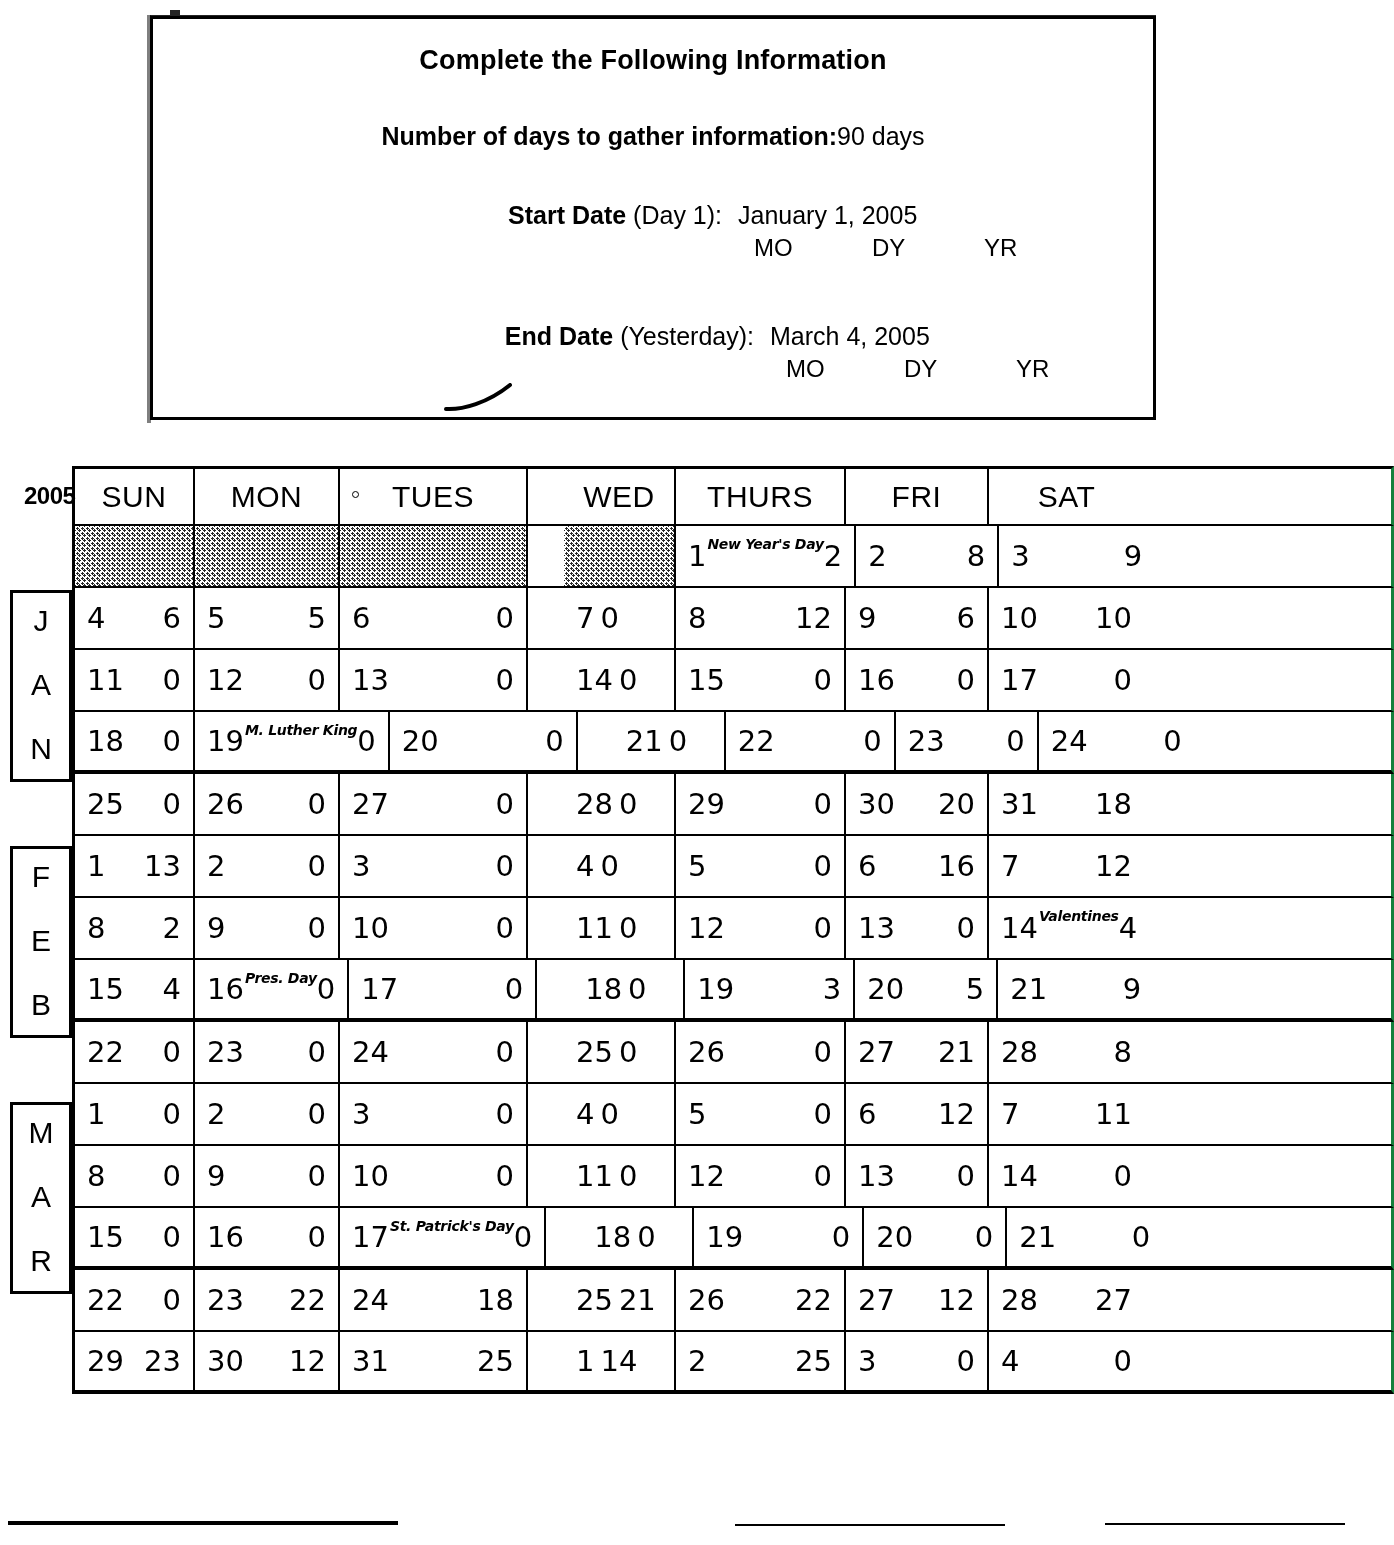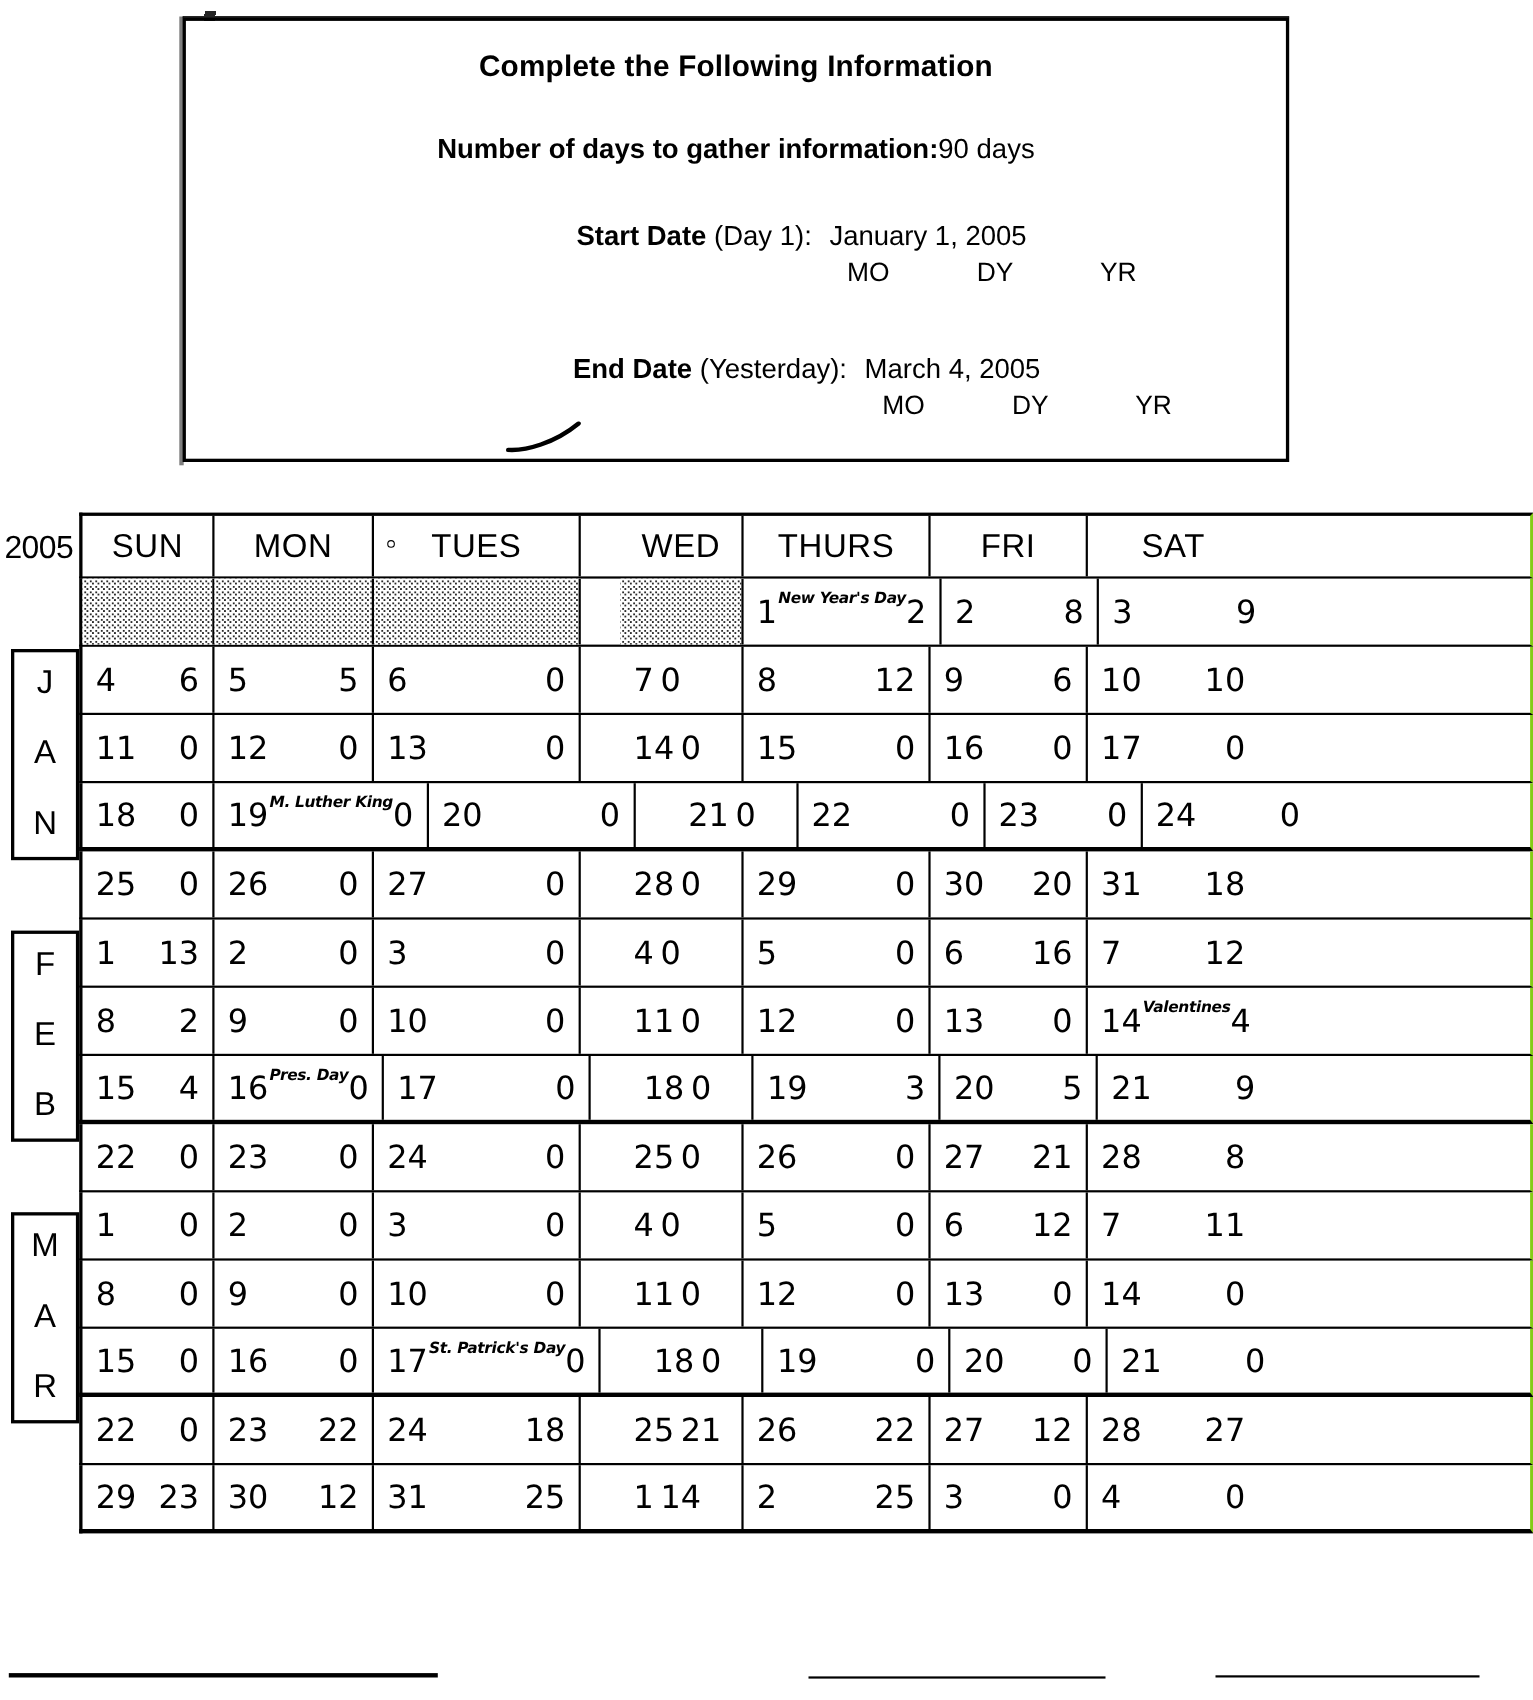--- a/index.html
+++ b/index.html
@@ -9,21 +9,21 @@
     background:#ffffff;
     font-family:"Liberation Sans", sans-serif;
     color:#000;
     position:relative;
     overflow:hidden;
   }
 
   
   #header-box{
     position:absolute;
-    left:166px; top:16px;
+    left:150px; top:16px;
     width:1006px; height:404px;
     border:3px solid #000;
     background:#fff;
     box-sizing:border-box;
   }
   #header-box:before{ 
     content:"";
     position:absolute;
     left:-3px; top:-9px; width:1006px; height:9px;
     background:
@@ -102,21 +102,21 @@
   
   .gutter{
     width:72px;
     flex:0 0 72px;
     position:relative;
   }
   .grid{
     flex:1 1 auto;
     display:flex;
     border-left:3px solid #000;
-    border-right:3px solid #84cc16;
+    border-right:3px solid #15803d;
     box-sizing:border-box;
   }
   .cell{
     box-sizing:border-box;
     border-right:2px solid #000;
     position:relative;
     display:flex;
     align-items:center;
   }
   .cell:last-child{border-right:none;}
@@ -136,23 +136,24 @@
     border-bottom:2px solid #000;
     height:60px;
   }
   #dow-row .cell{
     justify-content:center;
     font-size:30px;
     letter-spacing:.5px;
   }
   #year-label{
     position:absolute;
-    left:4px; top:16px;
-    font-size:29px;
+    left:24px; top:16px;
+    font-size:24px;
     letter-spacing:-.5px;
+    font-weight:bold;
   }
   #tues-dot{
     position:absolute;
     left:12px; top:22px;
     width:5px;height:5px;border:1px solid #000;border-radius:50%;
   }
 
   
   .week .grid{
     height:62px;

